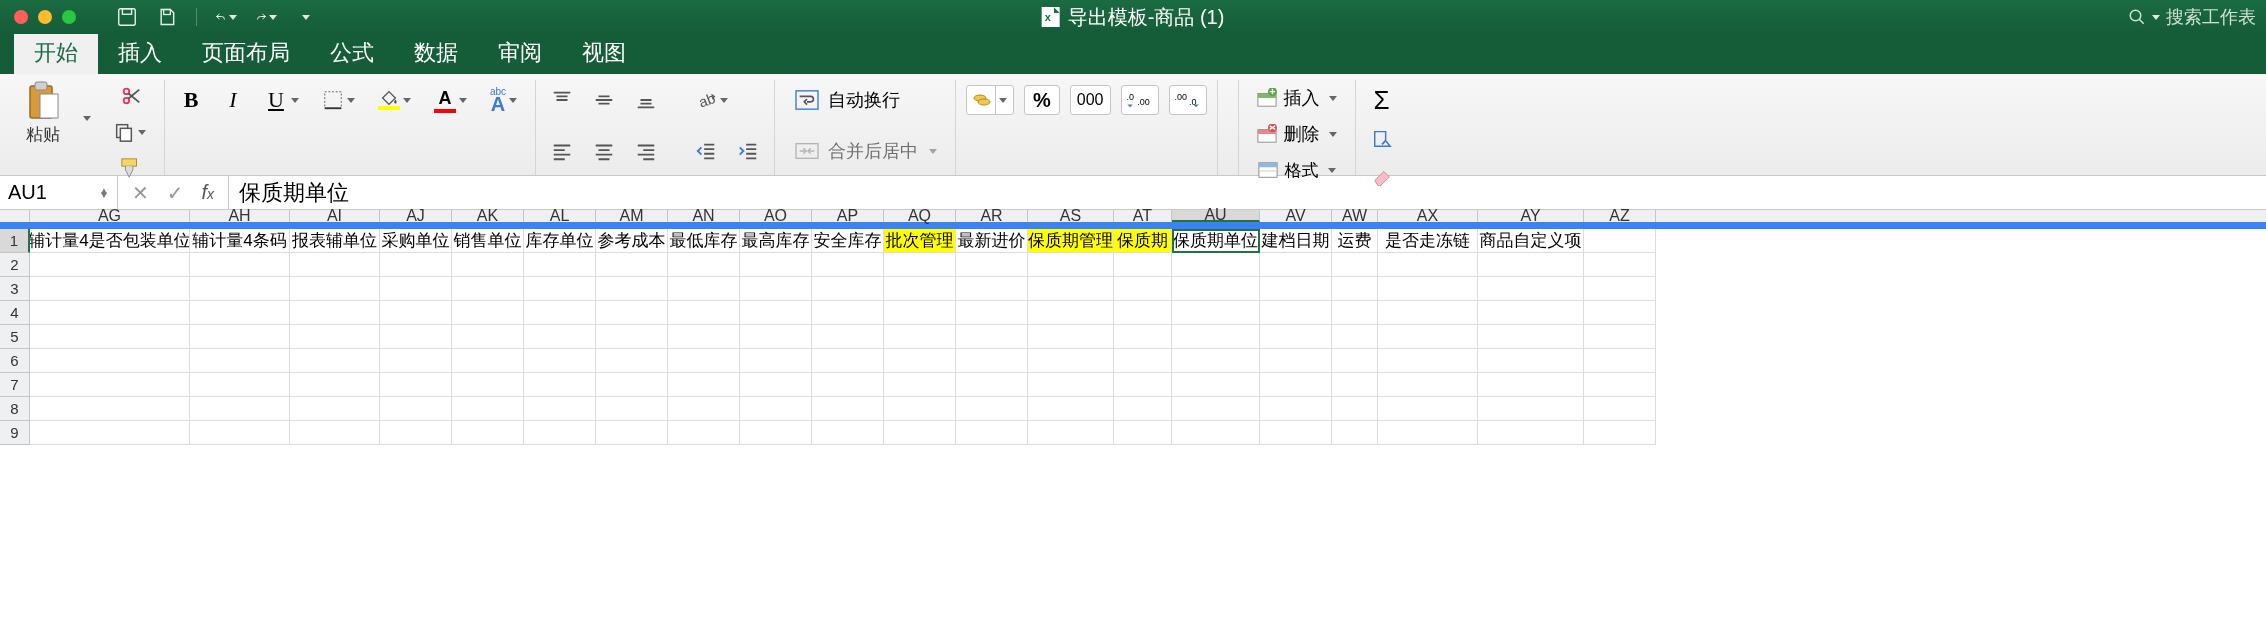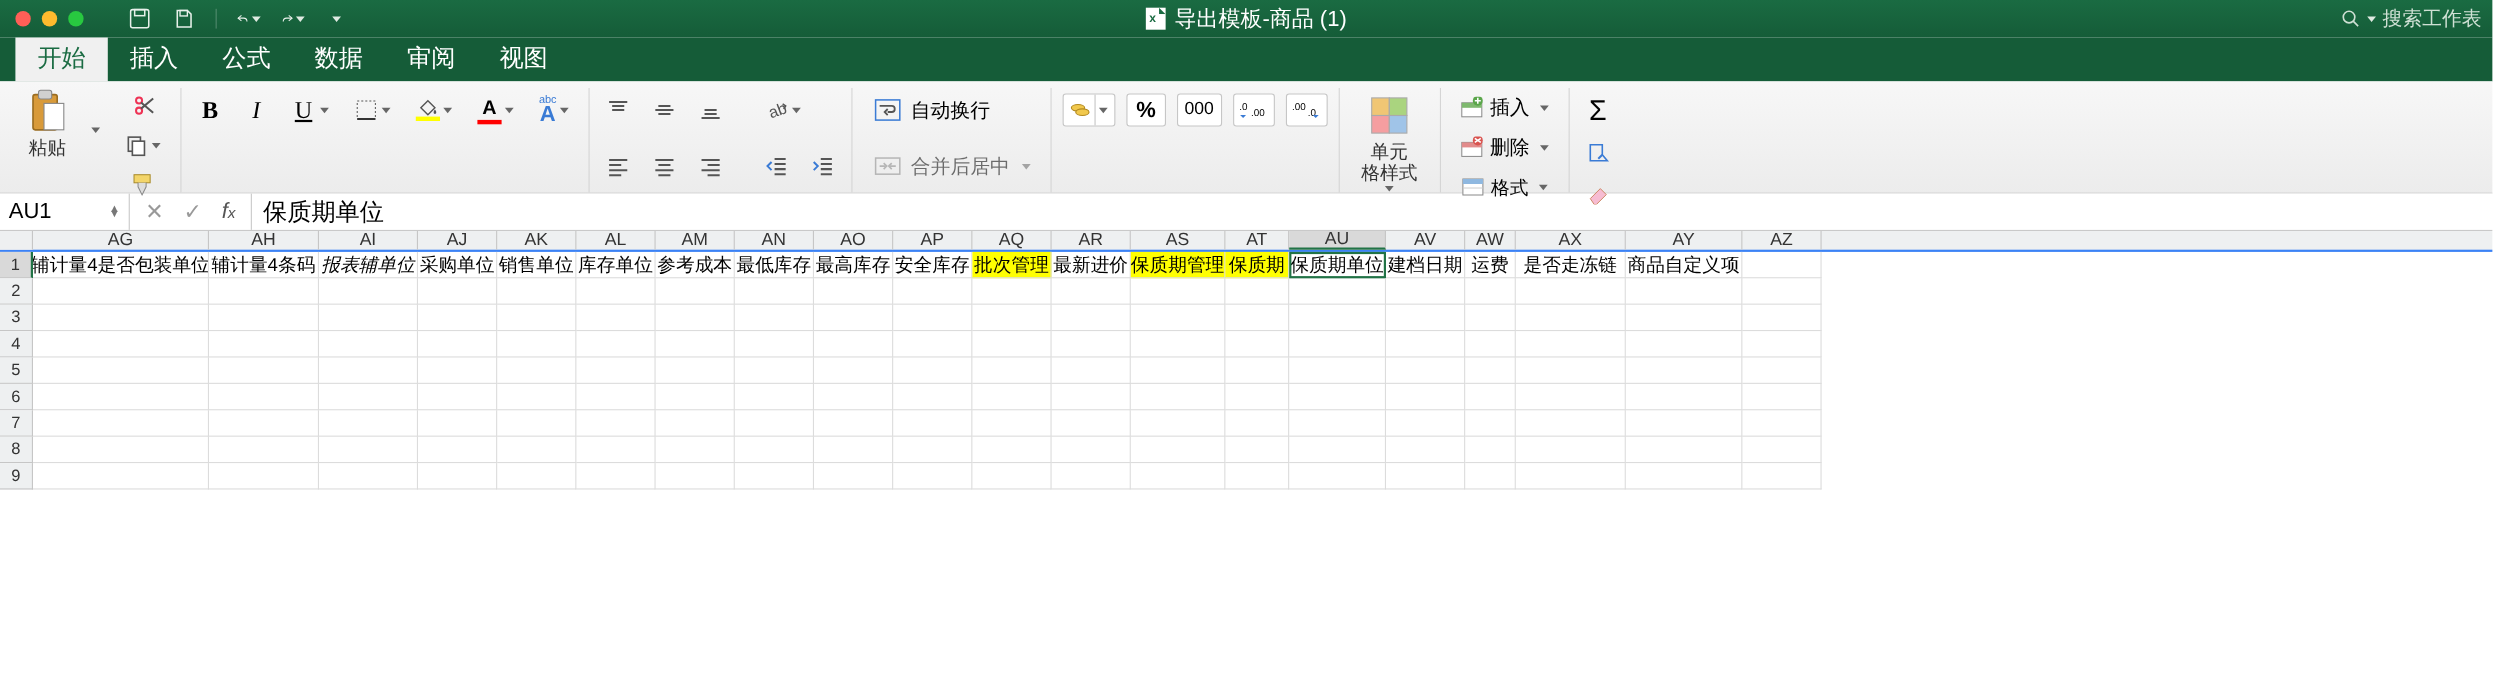--- a/index.html
+++ b/index.html
@@ -55,21 +55,21 @@
 
 .formula-bar { height: 34px; border-bottom: 1px solid #c9c9c9; display: flex; align-items: stretch; background:#fff; }
 .name-box { width: 118px; border-right: 1px solid #c9c9c9; display:flex; align-items:center; padding: 0 8px; font-size: 20px; justify-content:space-between; }
 .name-box .steppers { display:flex; flex-direction:column; line-height:0.4; font-size:10px; color:#777; }
 .fx-btns { display:flex; align-items:center; gap:18px; padding: 0 14px; border-right: 1px solid #c9c9c9; color:#999; }
 .fx-label { font-style: italic; font-size: 20px; color:#555; }
 .formula-input { flex:1; display:flex; align-items:center; padding: 0 10px; font-size: 22px; }
 
 
 .grid-wrap { position: relative; }
-.col-headers { display:flex; height: 19px; background:#eef0f1; border-bottom:2px solid #3b82f6; }
+.col-headers { display:flex; height: 19px; background:#eef0f1; border-bottom:7px solid #3b82f6; }
 .corner { width: 30px; border-right:1px solid #c6c6c6; background:#eef0f1; }
 .ch { border-right:1px solid #c6c6c6; display:flex; align-items:center; justify-content:center; font-size:16px; color:#333; }
 .ch.selected { background:#d9d9d9; border-bottom: 2px solid #217346; }
 .row { display:flex; height: 24px; }
 .rh { width: 30px; border-right:1px solid #c6c6c6; border-bottom:1px solid #c6c6c6; background:#eef0f1; display:flex; align-items:center; justify-content:center; font-size:15px; color:#333; }
 .rh.selected { background:#d9d9d9; border-right: 2px solid #217346; }
 .cell { border-right:1px solid #dcdcdc; border-bottom:1px solid #dcdcdc; display:flex; align-items:center; justify-content:center; font-size:17px; color:#000; overflow:hidden; white-space:nowrap; padding: 0 3px; }
 .cell.hl { background: #ffff00; }
 .cell.active { outline: 2px solid #217346; outline-offset: -2px; }
 
@@ -134,20 +134,21 @@
         <path d="M15 15l6 6" stroke="#cfe0d4" stroke-width="2"></path>
       </svg>
     <span class="caret-dn white"></span>
     <span>搜索工作表</span>
   </div>
 </div>
 
 <div class="tabs-row" id="tabs-row">
     <div class="tab active">开始</div>
     <div class="tab">插入</div>
+    <div class="tab">页面布局</div>
     <div class="tab">公式</div>
     <div class="tab">数据</div>
     <div class="tab">审阅</div>
     <div class="tab">视图</div>
   </div>
 
 <div class="ribbon">
 
   <div class="rgroup" style="padding-left:4px;">
     <div style="display:flex;align-items:flex-start;gap:6px;">
@@ -355,33 +356,20 @@
           <svg width="28" height="18" viewBox="0 0 30 20">
             <text x="0" y="10" font-size="10">.00</text>
             <text x="16" y="16" font-size="10">.0</text>
             <path d="M24 18l3-3h-6z" fill="#3a7bd5"></path>
           </svg>
         </span>
     </div>
   </div>
 
   <div class="rgroup" style="flex-direction:row;align-items:flex-start;padding-top:4px;">
-    <div class="big-btn">
-      <div class="icon-lg">
-          <svg width="40" height="40" viewBox="0 0 40 40">
-            <rect x="4" y="4" width="16" height="16" fill="#f0c674" stroke="#aaa"></rect>
-            <rect x="20" y="4" width="16" height="16" fill="#aad47f" stroke="#aaa"></rect>
-            <rect x="4" y="20" width="16" height="16" fill="#f59ea0" stroke="#aaa"></rect>
-            <rect x="20" y="20" width="16" height="16" fill="#a0c4e8" stroke="#aaa"></rect>
-          </svg>
-        </div>
-      <span class="big-label">单元
-格样式</span>
-      <span class="caret-dn" style="margin-top:-2px;"></span>
-    </div>
   </div>
 
   <div class="rgroup">
     <div style="display:flex;flex-direction:column;gap:4px;padding-top:2px;">
       <span class="rb split" style="gap:6px;padding:0 4px 0 6px;">
         <svg width="22" height="20" viewBox="0 0 24 22">
             <rect x="2" y="6" width="20" height="14" fill="#fff" stroke="#888"></rect>
             <rect x="2" y="6" width="20" height="5" fill="#7fb96f"></rect>
             <circle cx="18" cy="4" r="5" fill="#5aa64a"></circle>
             <path d="M18 1v6M15 4h6" stroke="#fff" stroke-width="1.6"></path>
@@ -478,21 +466,21 @@
       <div class="ch" style="width: 46px;">AW</div>
       <div class="ch" style="width: 100px;">AX</div>
       <div class="ch" style="width: 106px;">AY</div>
       <div class="ch" style="width: 72px;">AZ</div>
     </div>
   <div id="rows">
       <div class="row">
         <div class="rh selected">1</div>
         <div class="cell" style="width: 160px;">辅计量4是否包装单位</div>
         <div class="cell" style="width: 100px;">辅计量4条码</div>
-        <div class="cell" style="width: 90px; font-style: italic;">报表辅单位</div>
+        <div class="cell" style="width: 90px;">报表辅单位</div>
         <div class="cell" style="width: 72px;">采购单位</div>
         <div class="cell" style="width: 72px;">销售单位</div>
         <div class="cell" style="width: 72px;">库存单位</div>
         <div class="cell" style="width: 72px;">参考成本</div>
         <div class="cell" style="width: 72px;">最低库存</div>
         <div class="cell" style="width: 72px;">最高库存</div>
         <div class="cell" style="width: 72px;">安全库存</div>
         <div class="cell hl" style="width: 72px;">批次管理</div>
         <div class="cell" style="width: 72px;">最新进价</div>
         <div class="cell hl" style="width: 86px;">保质期管理</div>

